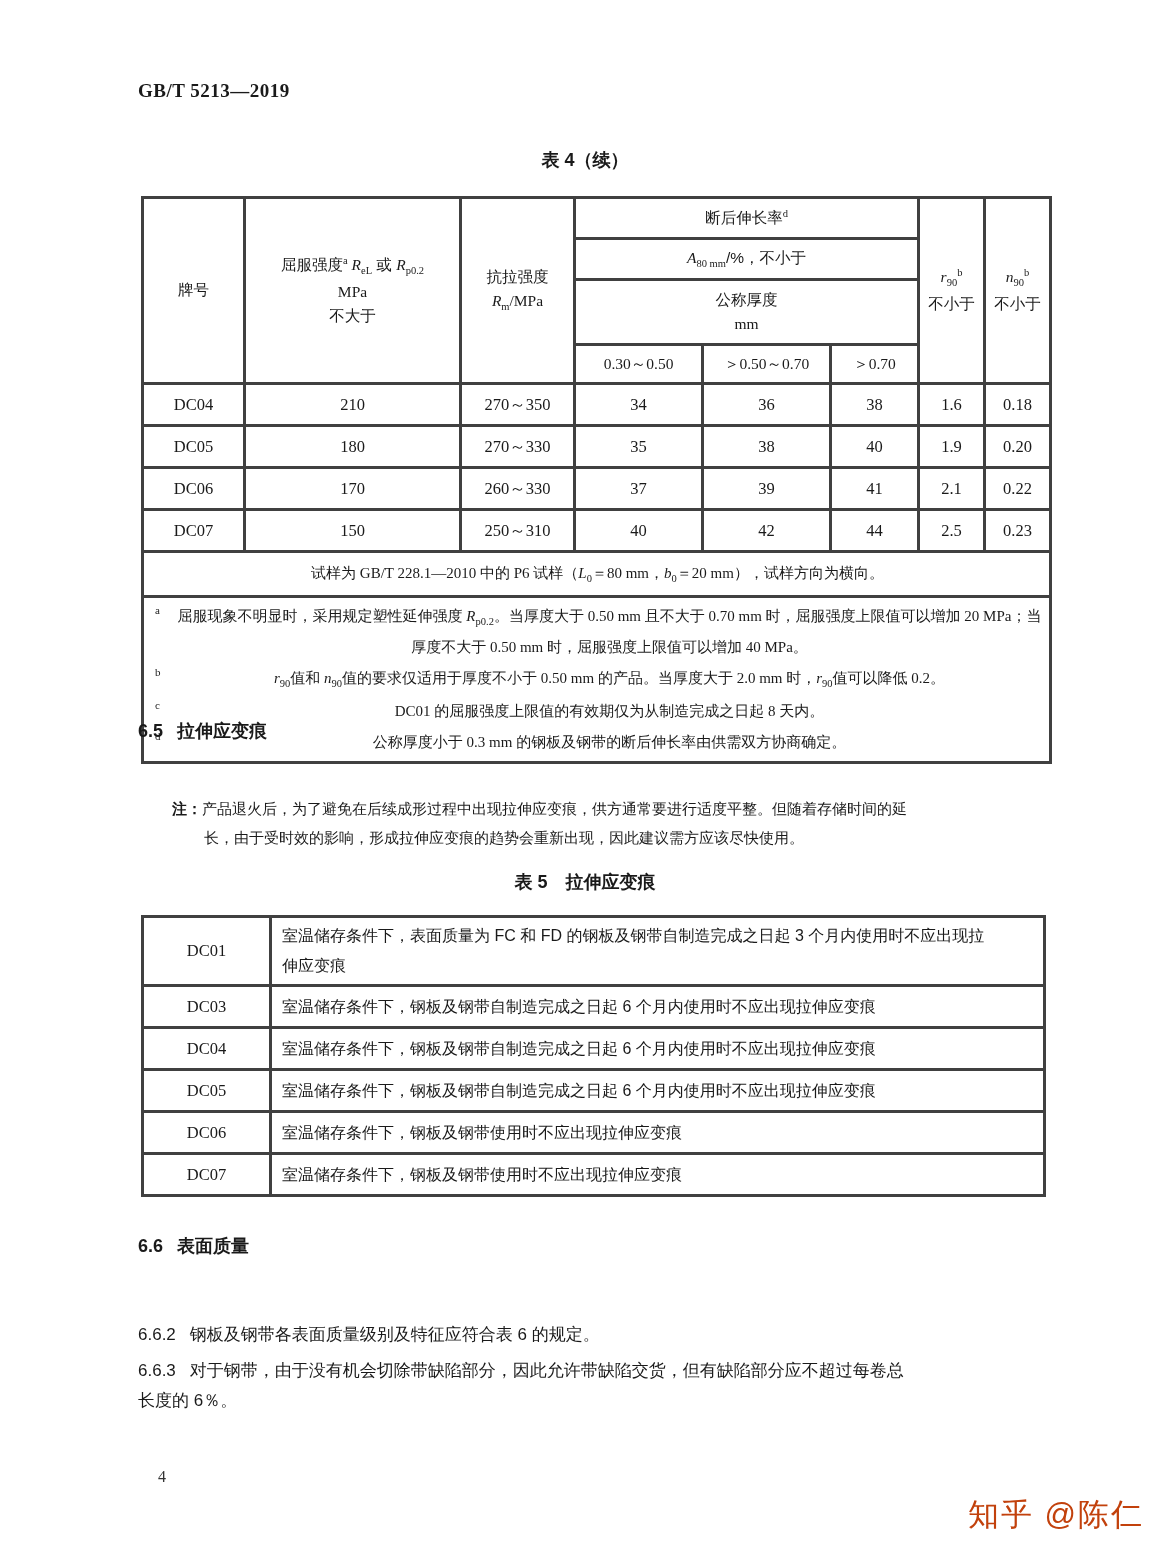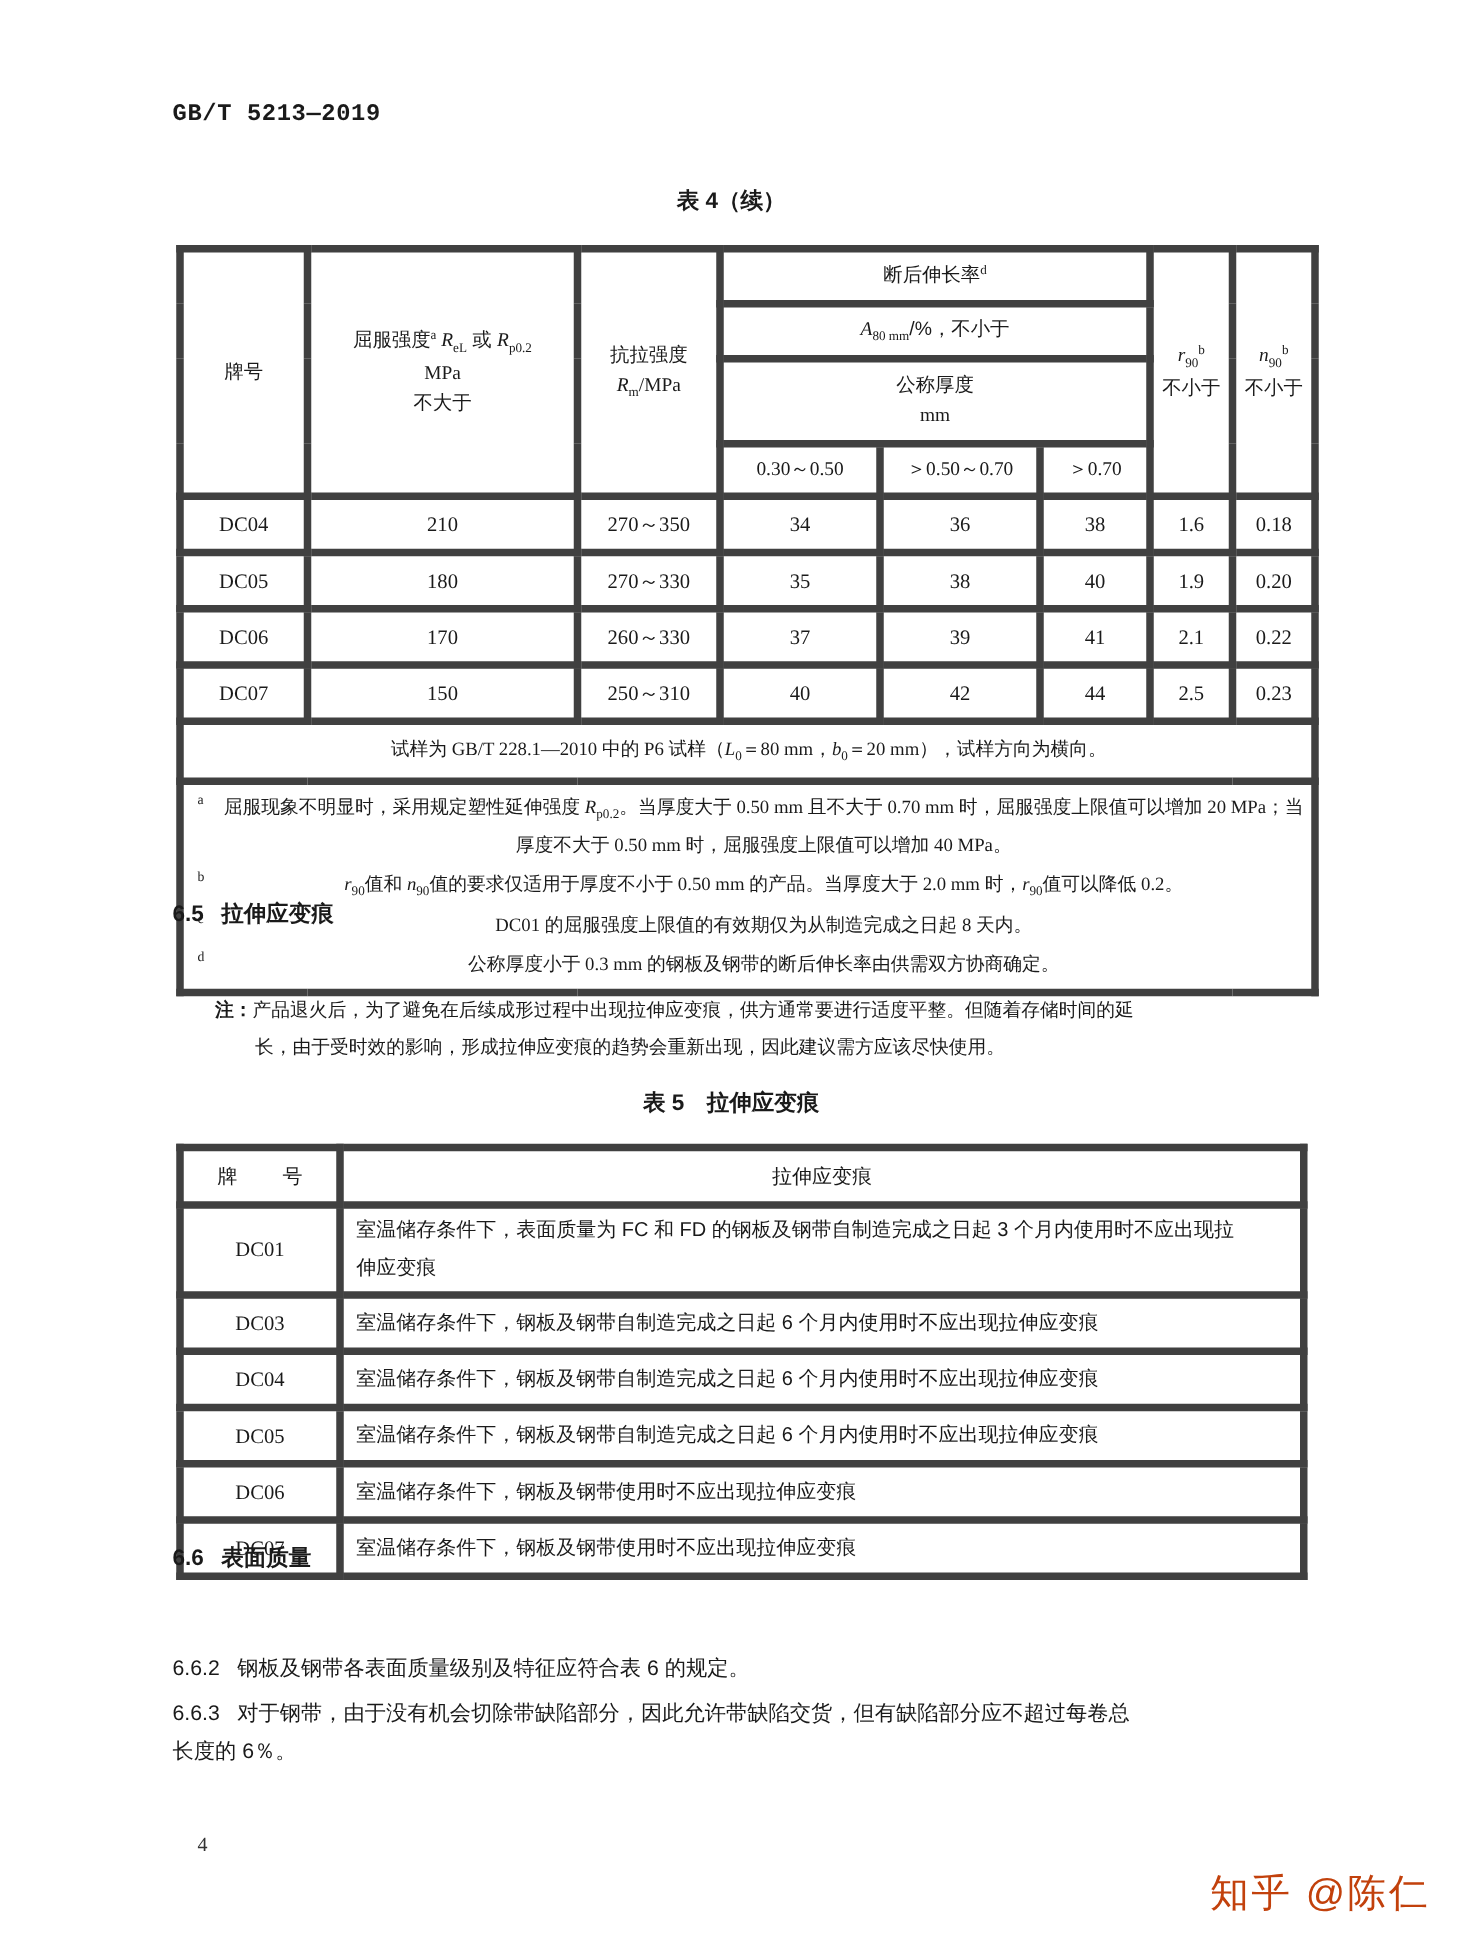--- a/index.html
+++ b/index.html
@@ -18,21 +18,21 @@
   .page {
     position: absolute;
     inset: 0;
   }
 
   
   .std-header {
     position: absolute;
     left: 138px;
     top: 80px;
-    font-family: Liberation Mono, monospace;
+    font-family: Liberation Serif, serif;
     font-weight: bold;
     font-size: 19px;
     letter-spacing: 0.5px;
   }
 
   
   .table-caption {
     text-align: center;
     font-weight: bold;
     font-size: 18px;
@@ -46,21 +46,21 @@
     right: 0;
     top: 148px;
   }
 
   .tbl {
     border-collapse: collapse;
     table-layout: fixed;
     font-size: 16px;
   }
   .tbl td, .tbl th {
-    border: 6px solid #404040;
+    border: 3px solid #404040;
     font-weight: normal;
     text-align: center;
     vertical-align: middle;
     padding: 2px 3px;
   }
 
   #table4 {
     position: absolute;
     left: 141px;
     top: 196px;
@@ -324,24 +324,20 @@
   </div>
 
   <div class="table-caption" id="table5-caption">表 5　拉伸应变痕</div>
 
   <table class="tbl" id="table5">
     <colgroup>
       <col style="width:128px">
       <col>
     </colgroup>
     <tbody>
-      <tr class="t5head">
-        <td class="cnfont"><span class="spaced">牌　号</span></td>
-        <td class="cnfont">拉伸应变痕</td>
-      </tr>
       <tr class="r-tall row-sep-thick">
         <td class="grade">DC01</td>
         <td class="desc">
           <div>室温储存条件下，表面质量为 FC 和 FD 的钢板及钢带自制造完成之日起 3 个月内使用时不应出现拉</div>
           <div>伸应变痕</div>
         </td>
       </tr>
       <tr class="r-norm">
         <td class="grade">DC03</td>
         <td class="desc">室温储存条件下，钢板及钢带自制造完成之日起 6 个月内使用时不应出现拉伸应变痕</td>

